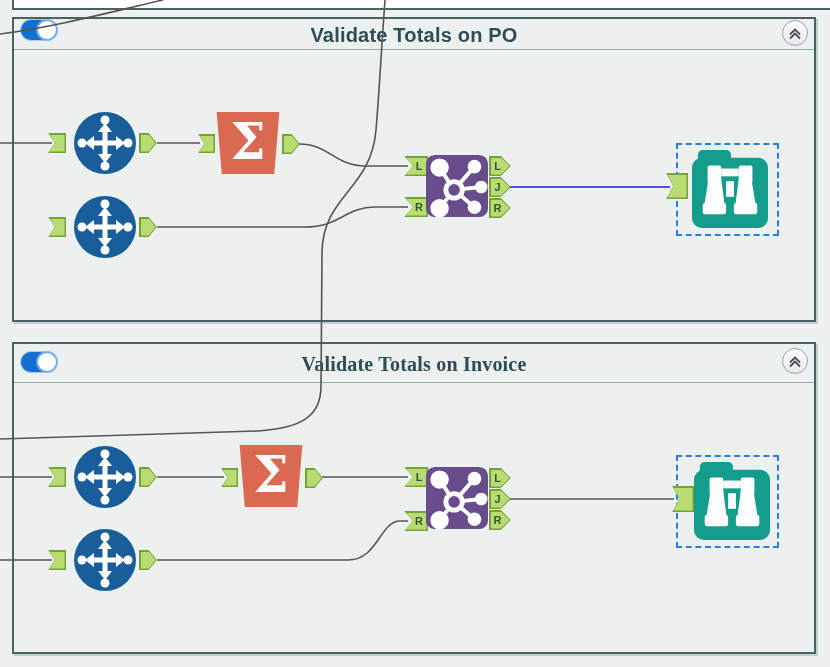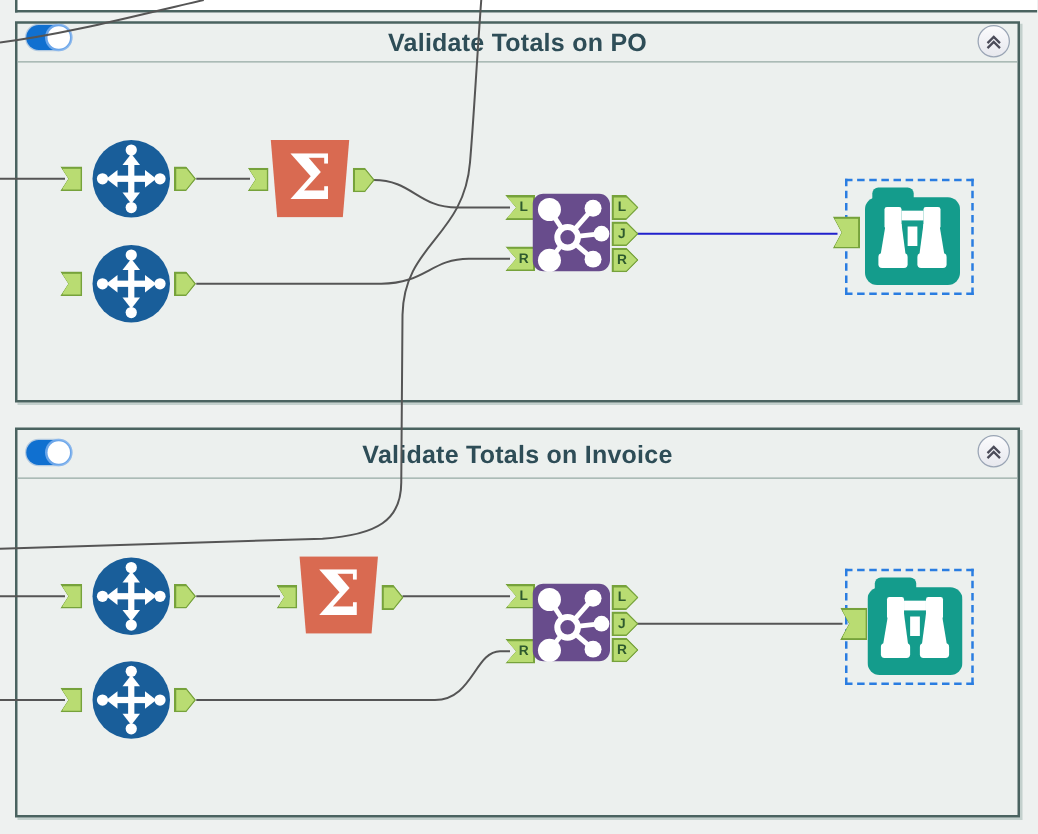--- a/index.html
+++ b/index.html
@@ -68,21 +68,21 @@
   <div class="toggle" style="left:21px;top:20px;">
     <div class="knob"></div>
   </div>
   <div class="collapse-btn" style="left:782px;top:20px;">
     <svg width="24" height="24" viewBox="0 0 24 24">
       <path d="M7 13.5 L12 8.5 L17 13.5 M7 17.5 L12 12.5 L17 17.5" stroke="#4c4c5a" stroke-width="1.8" fill="none"></path>
     </svg>
   </div>
 
   <div class="tool-container" style="top:342px;height:312px;">
-    <div class="container-header" style="height:39px;">
+    <div class="container-header" style="height:39px;font-family:Liberation Serif, serif;">
       <div class="container-title" style="top:9px;">Validate Totals on Invoice</div>
     </div>
   </div>
   <div class="toggle" style="left:21px;top:352px;">
     <div class="knob"></div>
   </div>
   <div class="collapse-btn" style="left:782px;top:348px;">
     <svg width="24" height="24" viewBox="0 0 24 24">
       <path d="M7 13.5 L12 8.5 L17 13.5 M7 17.5 L12 12.5 L17 17.5" stroke="#4c4c5a" stroke-width="1.8" fill="none"></path>
     </svg>

